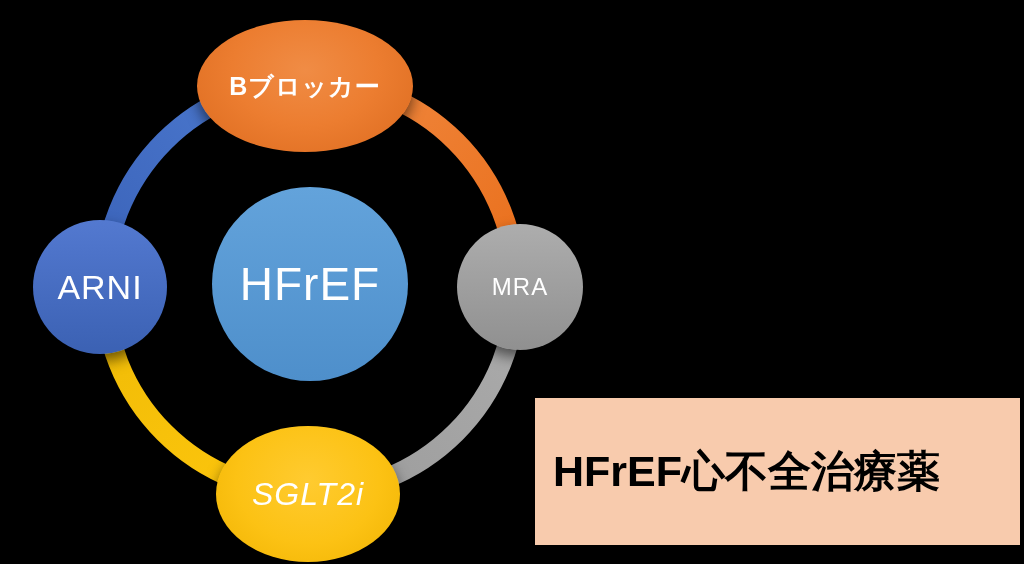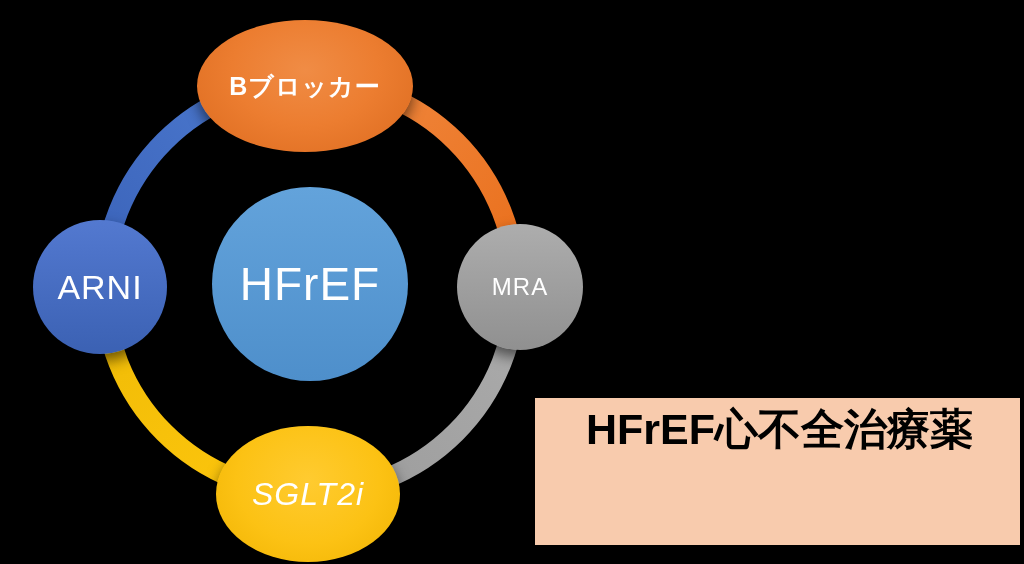--- a/index.html
+++ b/index.html
@@ -34,21 +34,21 @@
     font-size:24px;letter-spacing:1px;
   }
   .node-bottom{
     left:216px;top:416px;width:184px;height:136px;border-radius:50%;
     background:radial-gradient(ellipse at 50% 40%, #FFCB30 0%, #FCC214 55%, #EFB200 100%);
     font-size:32px;letter-spacing:1px;font-style:italic;
   }
   .caption{
     position:absolute;left:535px;top:388px;width:485px;height:147px;
     background:#F8CBAD;box-sizing:border-box;
-    display:flex;flex-direction:row;justify-content:center;
+    display:flex;flex-direction:column;justify-content:center;
     padding:2px 14px 2px 18px;
     font-size:43px;font-weight:700;color:#000000;line-height:1.38;
     white-space:nowrap;
   }
   .caption .red{color:#FF0000;}
 </style>
 </head>
 <body>
 
 <div class="stage">

